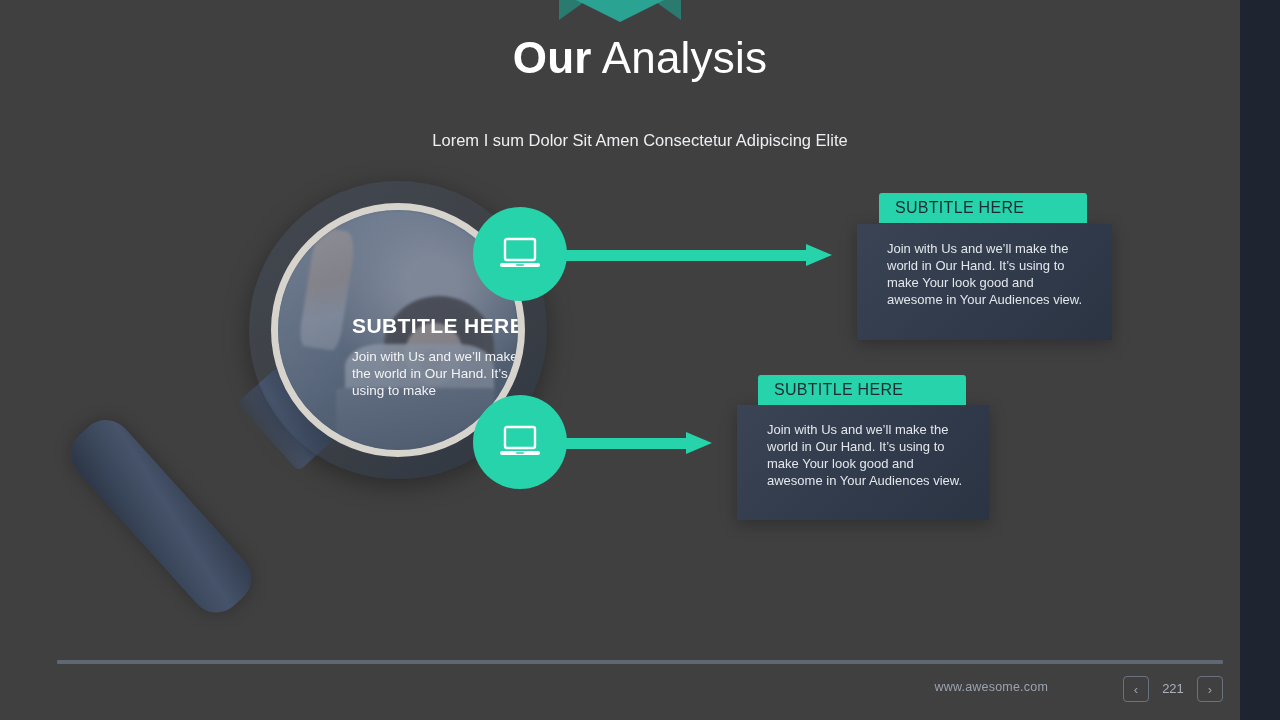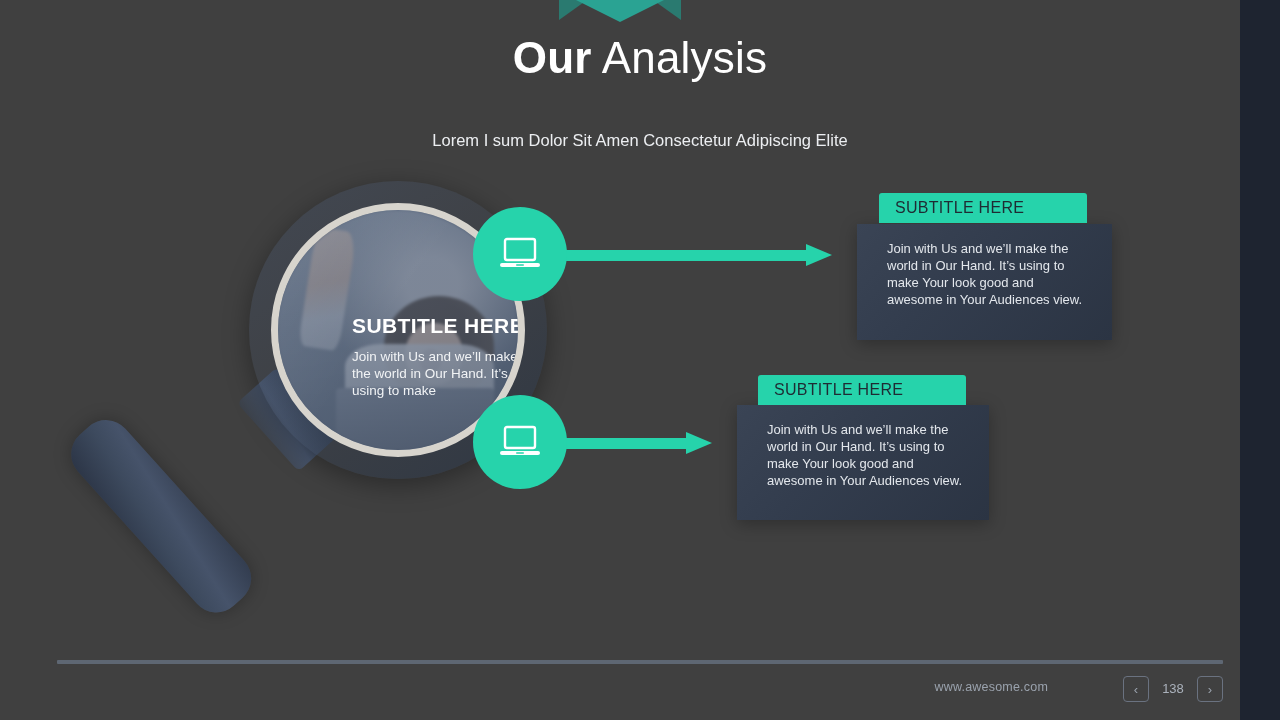--- a/index.html
+++ b/index.html
@@ -416,18 +416,18 @@
   <div class="card card-2">
     <div class="card-body">Join with Us and we’ll make the world in Our Hand. It’s using to make Your look good and awesome in Your Audiences view.</div>
     <div class="card-head">SUBTITLE HERE</div>
   </div>
 
   <div class="footer-rule"></div>
   <div class="footer-url">www.awesome.com</div>
   <div class="nav-btn nav-prev">
     <span>‹</span>
   </div>
-  <div class="page-num">138</div>
+  <div class="page-num">221</div>
   <div class="nav-btn nav-next">
     <span>›</span>
   </div>
 
 </div>
 
 </body></html>

